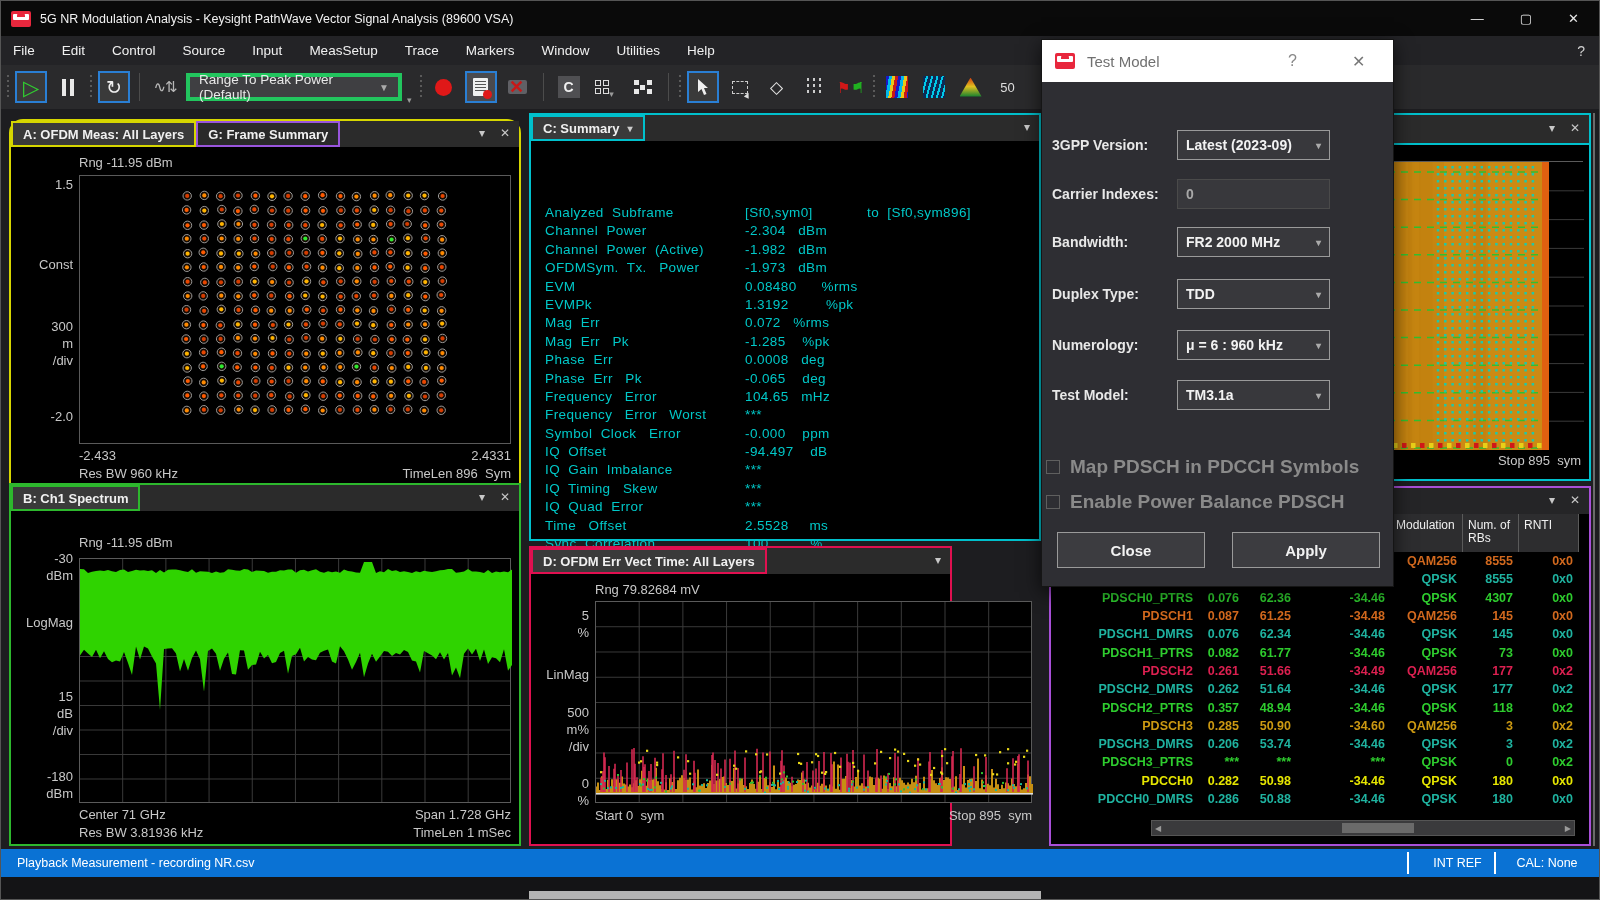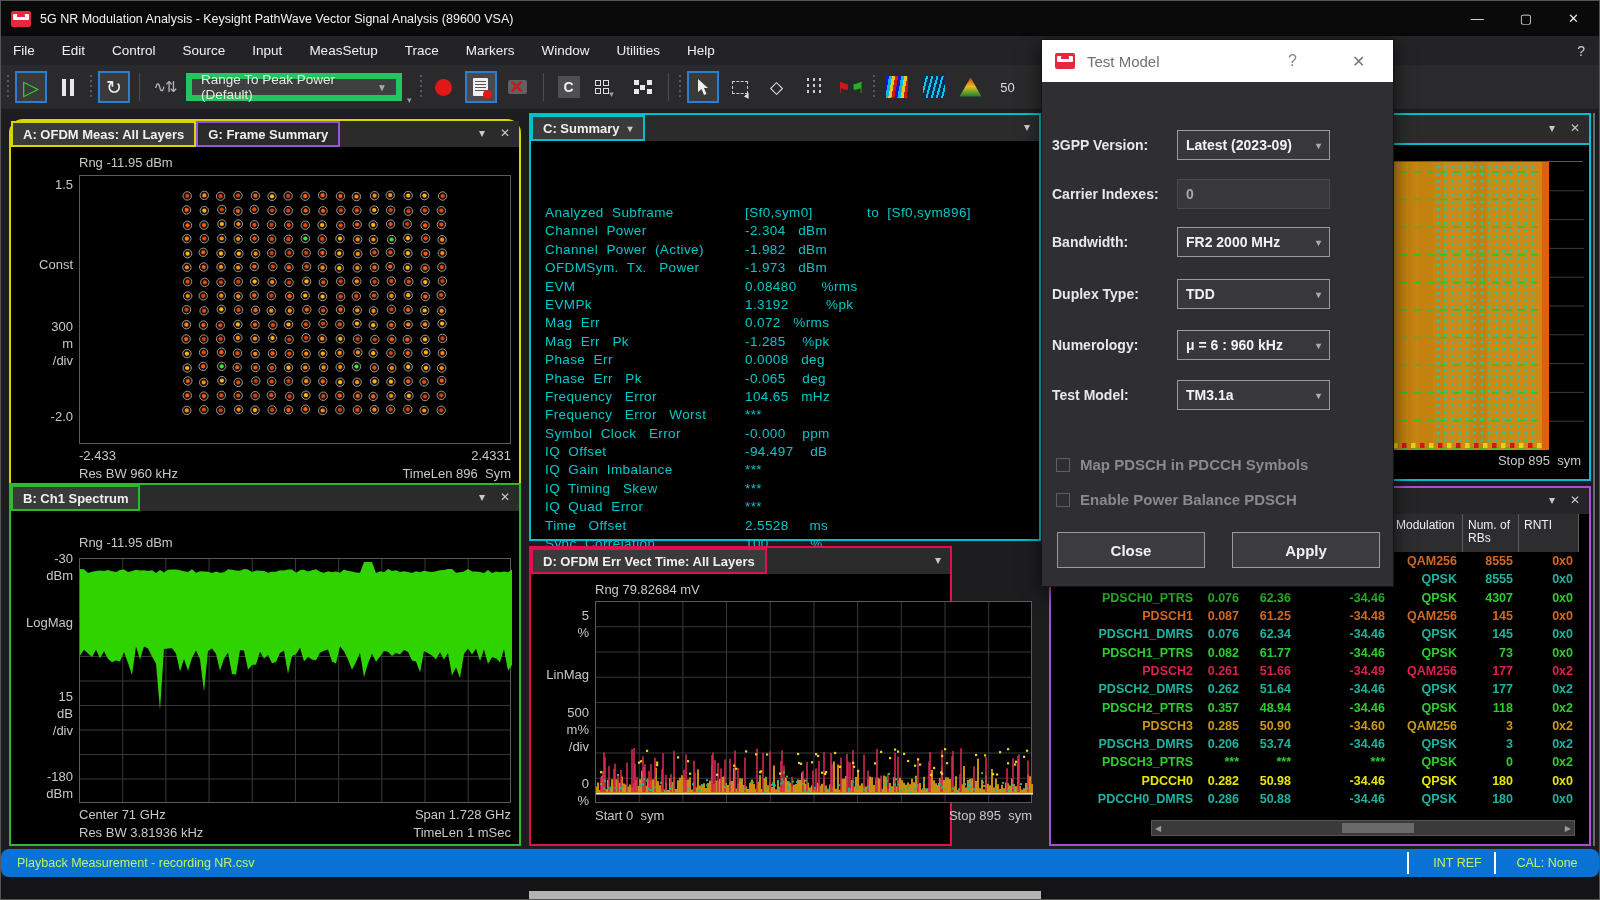--- a/index.html
+++ b/index.html
@@ -26,21 +26,21 @@
 .tb-grip{width:4px;height:24px;flex:none;background:repeating-linear-gradient(to bottom,#5a5a5a 0 2px,transparent 2px 5px);background-size:2px 100%;background-repeat:no-repeat;background-position:center;}
 .tb-sep{width:1px;height:28px;background:#4c4c4c;margin:0 4px;flex:none;}
 .tb-btn{width:32px;height:32px;flex:none;display:flex;align-items:center;justify-content:center;position:relative;color:#ddd;}
 .tb-framed{border:2px solid #2a7fd4;background:#3a3a3a;}
 .tb-selected{background:#4a4a4e;}
 .i-play{color:#30d030;font-size:21px;line-height:1;}
 .i-pause{display:flex;gap:4px;}
 .i-pause i{display:block;width:4px;height:17px;background:#e8e8e8;}
 .i-loop{color:#f0f0f0;font-size:19px;line-height:1;}
 .i-auto{color:#b8b8b8;font-size:15px;letter-spacing:-1px;}
-.tb-combo{height:28px;background:#3f3f42;border:6px solid #22c55e;color:#e8e8e8;font-size:13.5px;display:flex;align-items:center;justify-content:space-between;padding:0 9px;width:216px;flex:none;}
+.tb-combo{height:28px;background:#3f3f42;border:4px solid #22c55e;color:#e8e8e8;font-size:13.5px;display:flex;align-items:center;justify-content:space-between;padding:0 9px;width:216px;flex:none;}
 .tb-combo .arr{color:#aaa;font-size:10px;}
 .tb-mini{color:#9a9a9a;font-size:9px;align-self:flex-end;margin:0 2px 4px 0;}
 .i-rec{width:17px;height:17px;border-radius:50%;background:#e01818;}
 .i-doc{width:15px;height:18px;background:#f0f0f0;position:relative;border-radius:1px;}
 .i-doc:before{content:'';position:absolute;left:2px;top:3px;right:2px;height:10px;background:repeating-linear-gradient(to bottom,#555 0 1px,transparent 1px 3px);}
 .i-doc .reddot{position:absolute;right:-4px;bottom:-3px;width:9px;height:9px;border-radius:50%;background:#e01818;}
 .i-cam{width:19px;height:14px;background:#606065;border-radius:2px;position:relative;}
 .i-cam:after{content:'✕';position:absolute;left:1px;top:-4px;font-size:18px;font-weight:bold;color:#c81818;}
 .i-c{width:22px;height:22px;background:#4f4f52;color:#f0f0f0;font-size:14px;font-weight:bold;display:flex;align-items:center;justify-content:center;}
 .i-grid{display:grid;grid-template-columns:6px 6px;grid-gap:2px;}
@@ -99,26 +99,26 @@
 .dlg-title .klogo{margin:0 12px 0 13px;}
 .dlg-help{position:absolute;left:246px;font-size:16px;color:#888;}
 .dlg-x{position:absolute;left:310px;font-size:16px;color:#777;}
 .dlg-body{position:absolute;left:0;top:42px;right:0;bottom:0;}
 .dlg-row{position:absolute;left:0;height:30px;display:flex;align-items:center;}
 .dlg-label{position:absolute;left:10px;width:122px;color:#e8e8e8;font-size:14px;font-weight:600;}
 .dlg-combo,.dlg-input{position:absolute;left:135px;width:153px;height:30px;background:#38383c;display:flex;align-items:center;justify-content:space-between;padding:0 8px;color:#f2f2f2;font-size:14px;font-weight:600;}
 .dlg-combo{border:1px solid #9a9a9a;}
 .dlg-input{border:1px solid #4a4a4a;color:#a8a8a8;}
 .dlg-arrow{color:#aaa;font-size:10px;}
-.dlg-check{position:absolute;left:14px;display:flex;align-items:center;gap:10px;color:#8a8a8a;font-size:15px;font-weight:600;}
+.dlg-check{position:absolute;left:4px;display:flex;align-items:center;gap:10px;color:#8a8a8a;font-size:19px;font-weight:600;}
 .cb{width:14px;height:14px;border:1px solid #5f5f5f;background:#2e2e33;display:inline-block;}
 .dlg-btn{position:absolute;height:36px;width:148px;background:#3c3c40;border:1px solid #9a9a9a;color:#f2f2f2;font-size:15px;font-weight:bold;display:flex;align-items:center;justify-content:center;}
 
 
-#statusbar{position:absolute;left:0;top:848px;width:100%;height:28px;background:#0a72d4;color:#bef264;font-size:12.5px;border-radius:8px;}
+#statusbar{position:absolute;left:0;top:848px;width:100%;height:28px;background:#0a72d4;color:#ffffff;font-size:12.5px;}
 #status-msg{position:absolute;left:16px;top:7px;}
 .status-sep{position:absolute;width:2px;top:3px;bottom:3px;background:#fff;}
 #status-ref{position:absolute;left:1414px;width:85px;top:7px;text-align:center;}
 #status-cal{position:absolute;left:1501px;width:90px;top:7px;text-align:center;}
 #bottomstrip{position:absolute;left:0;top:876px;width:100%;height:24px;background:#141416;}
 #bottomstrip .band{position:absolute;left:528px;top:14px;width:512px;height:10px;background:#b4b4b4;}
 #winedge{position:absolute;left:1592px;top:112px;width:2px;height:733px;background:#6a6a6a;}
 </style>
 </head>
 <body>

